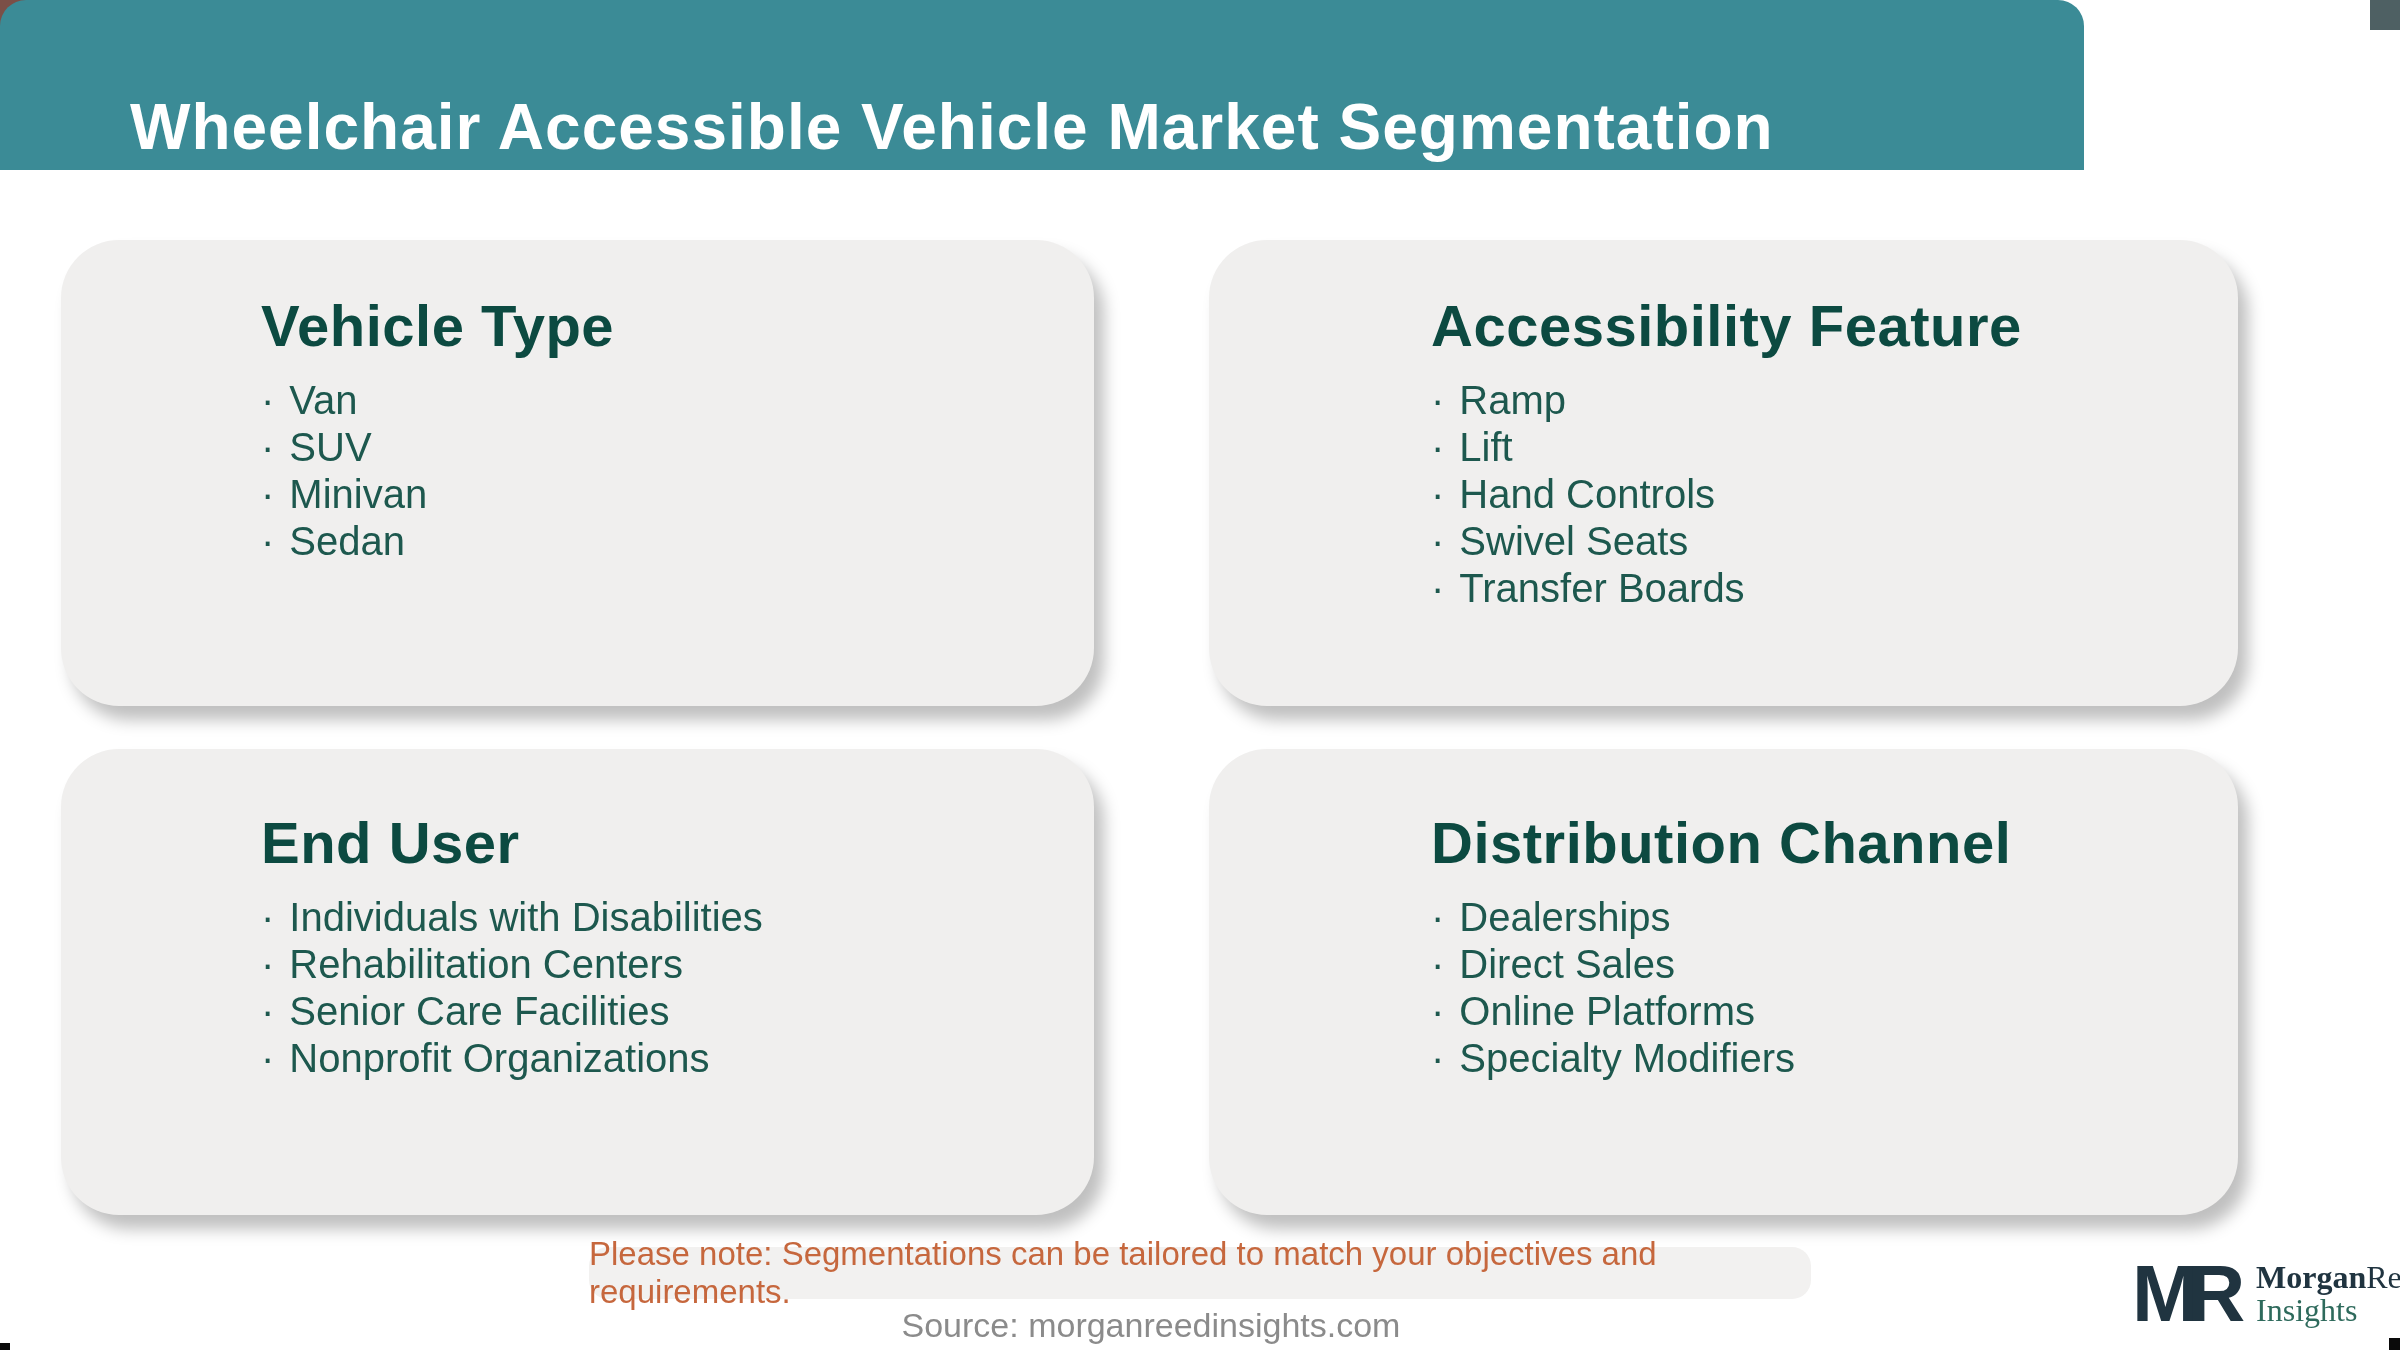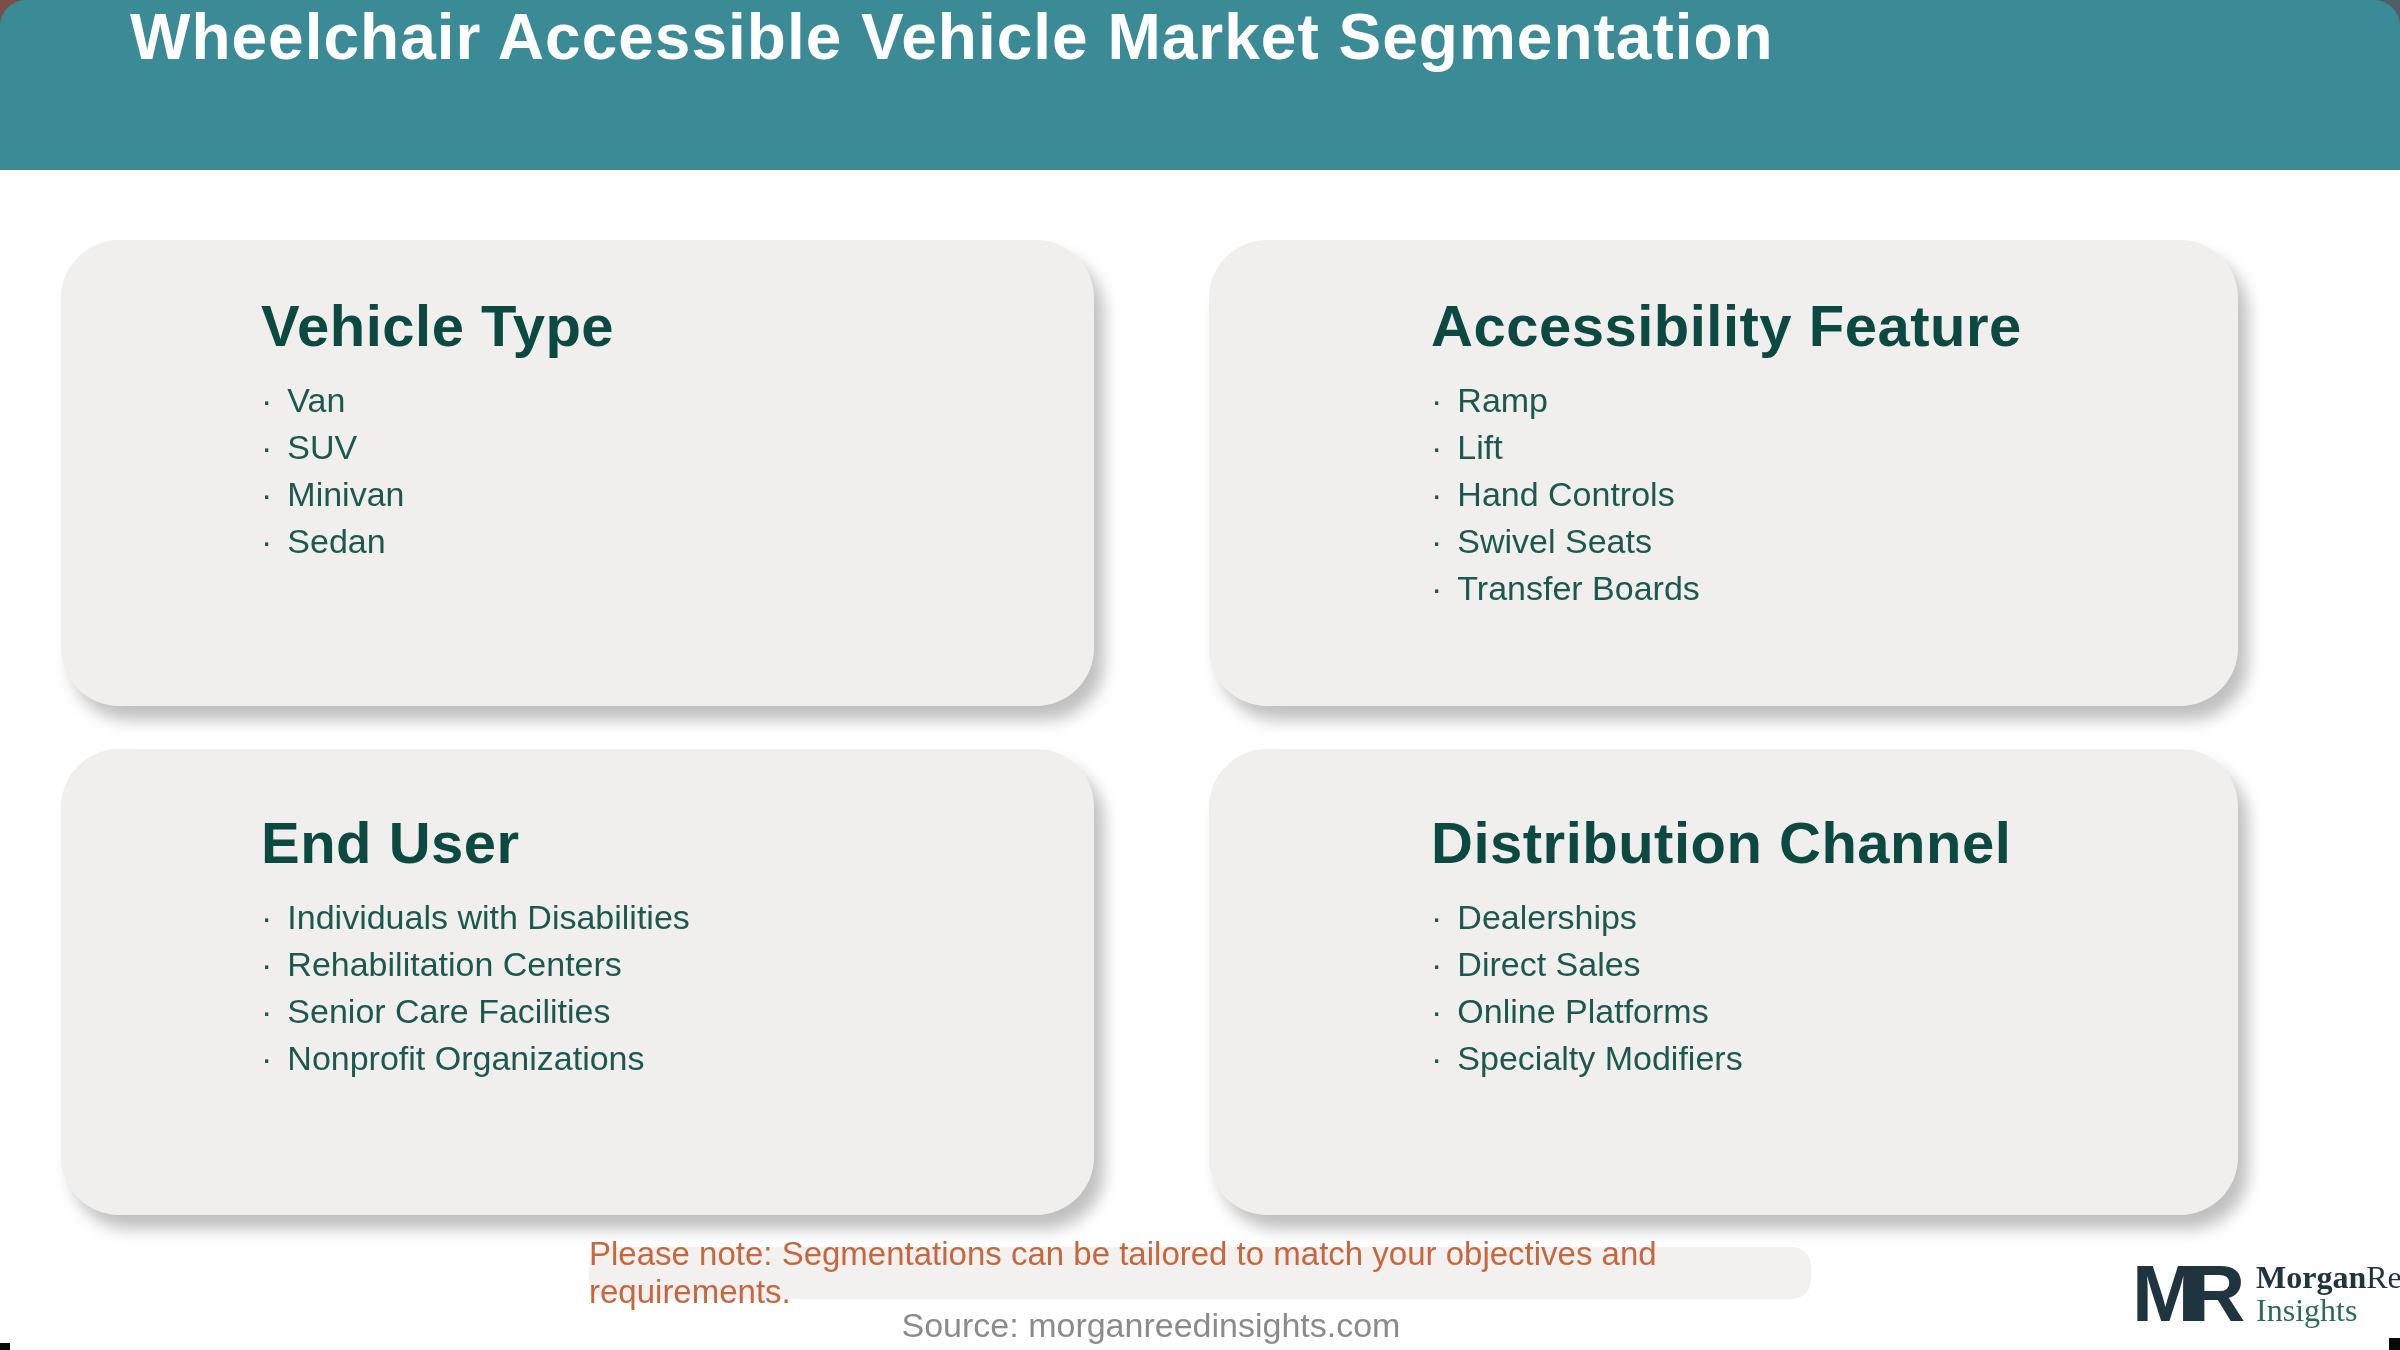--- a/index.html
+++ b/index.html
@@ -18,25 +18,25 @@
 
   
   .corner-patch { position: absolute; width: 30px; height: 30px; top: 0; }
   .corner-patch.tl { left: 0; background: #7b4f47; }
   .corner-patch.tr { right: 0; background: #4e6063; }
 
   
   .banner {
     position: absolute;
     left: 0; top: 0;
-    width: 2400px; height: 170px;
+    width: 2084px; height: 170px;
     background: #3b8b96;
     border-radius: 26px 26px 0 0;
     display: flex;
-    align-items: flex-start;
+    align-items: flex-end;
   }
   .banner h1 {
     margin: 0 0 6px 130px;
     font-size: 64px;
     font-weight: bold;
     color: #ffffff;
     letter-spacing: 1px;
   }
 
   
@@ -58,21 +58,21 @@
     margin: 0 0 18px 0;
     font-size: 58px;
     font-weight: bold;
     color: #0c4a41;
     letter-spacing: 0.5px;
   }
   .card ul {
     list-style: none;
     margin: 0;
     padding: 0;
-    font-size: 34px;
+    font-size: 40px;
     line-height: 47px;
     color: #1d584e;
   }
   .card ul li::before {
     content: "\00B7";
     margin-right: 15px;
   }
 
   
   .note {

